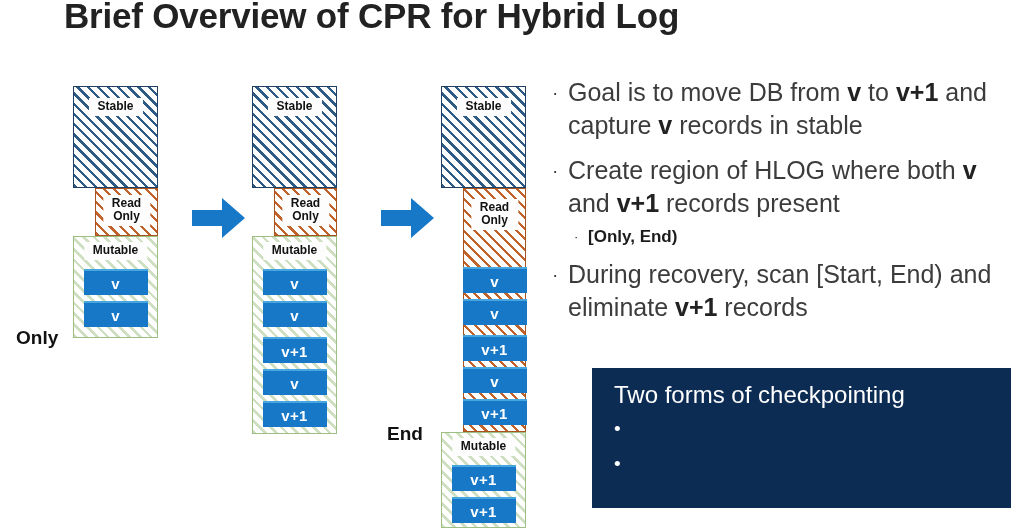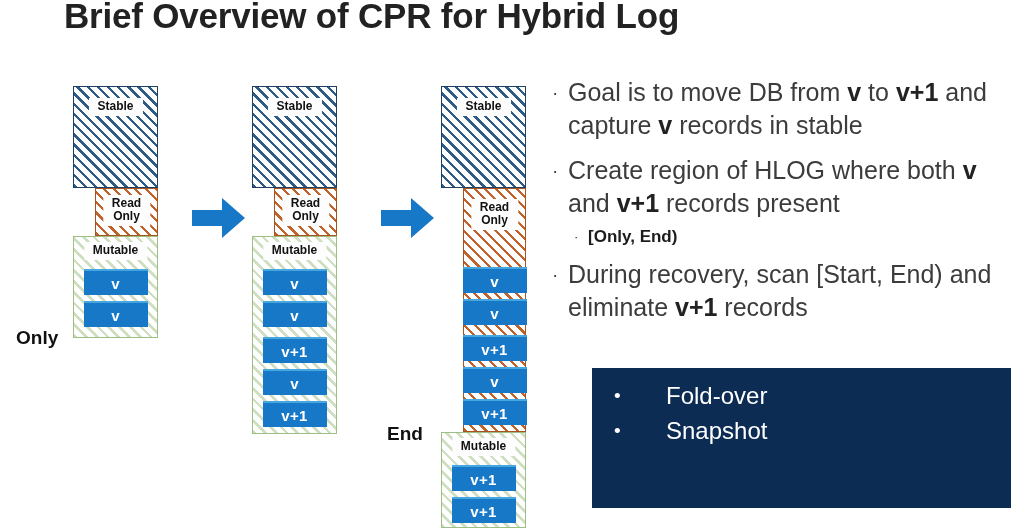--- a/index.html
+++ b/index.html
@@ -203,23 +203,22 @@
       <span>[Only, End)</span>
     </div>
 
     <div class="bullet">
       <span class="dot">·</span>
       <span class="btxt">During recovery, scan [Start, End) and eliminate <b>v+1</b> records</span>
     </div>
   </div>
 
   <div id="callout">
+    <div class="co-title">Two forms of checkpointing</div>
     <div class="co-item">
       <span class="dot">•</span>
-      <span>Fold-over</span>
     </div>
     <div class="co-item">
       <span class="dot">•</span>
-      <span>Snapshot</span>
     </div>
   </div>
 
 </div>
 
 </body></html>

